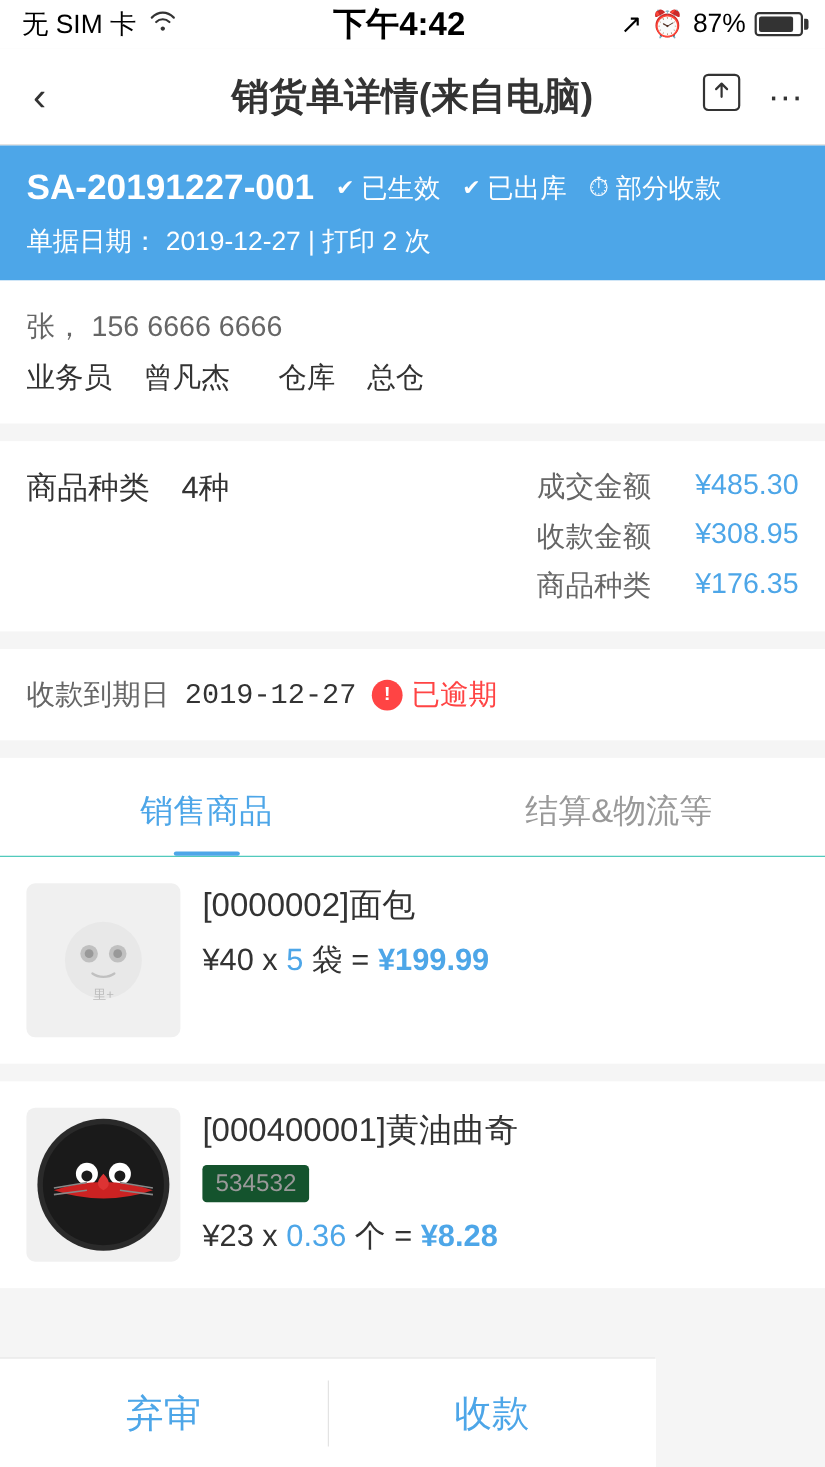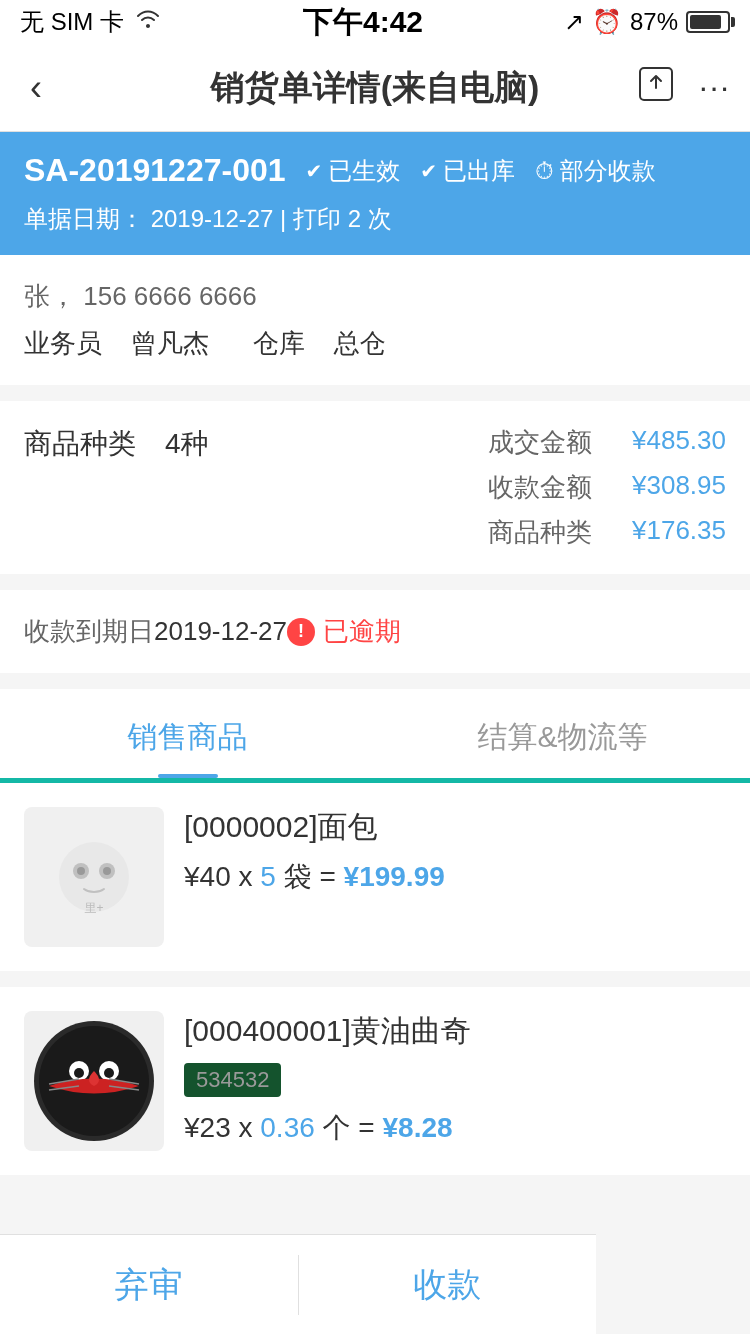--- a/index.html
+++ b/index.html
@@ -186,22 +186,24 @@
     .stats-label { color: #666; }
     .stats-value { color: #4DA6E8; font-weight: 500; }
 
     
     .due-section {
       background: #fff;
       padding: 24px;
       margin-bottom: 16px;
       display: flex;
       align-items: center;
+      gap: 14px;
       font-size: 26px;
       color: #666;
+      font-family: Liberation Mono, monospace;
     }
     .due-date { color: #333; }
     .overdue-badge {
       display: flex;
       align-items: center;
       gap: 8px;
       color: #FF4444;
       font-size: 26px;
     }
     .overdue-dot {
@@ -213,21 +215,21 @@
       align-items: center;
       justify-content: center;
       color: white;
       font-size: 18px;
       font-weight: bold;
     }
 
     
     .tabs-section {
       background: #fff;
-      border-bottom: 5px solid #14b8a6;
+      border-bottom: 1px solid #14b8a6;
     }
     .tabs {
       display: flex;
     }
     .tab {
       flex: 1;
       text-align: center;
       padding: 28px 0 20px;
       font-size: 30px;
       color: #999;

